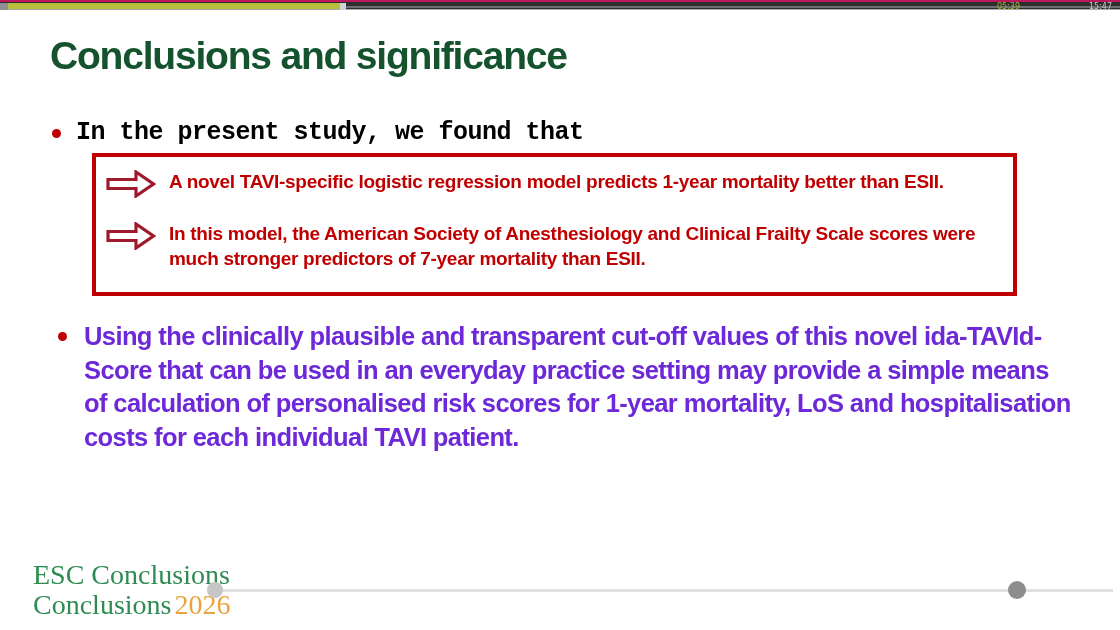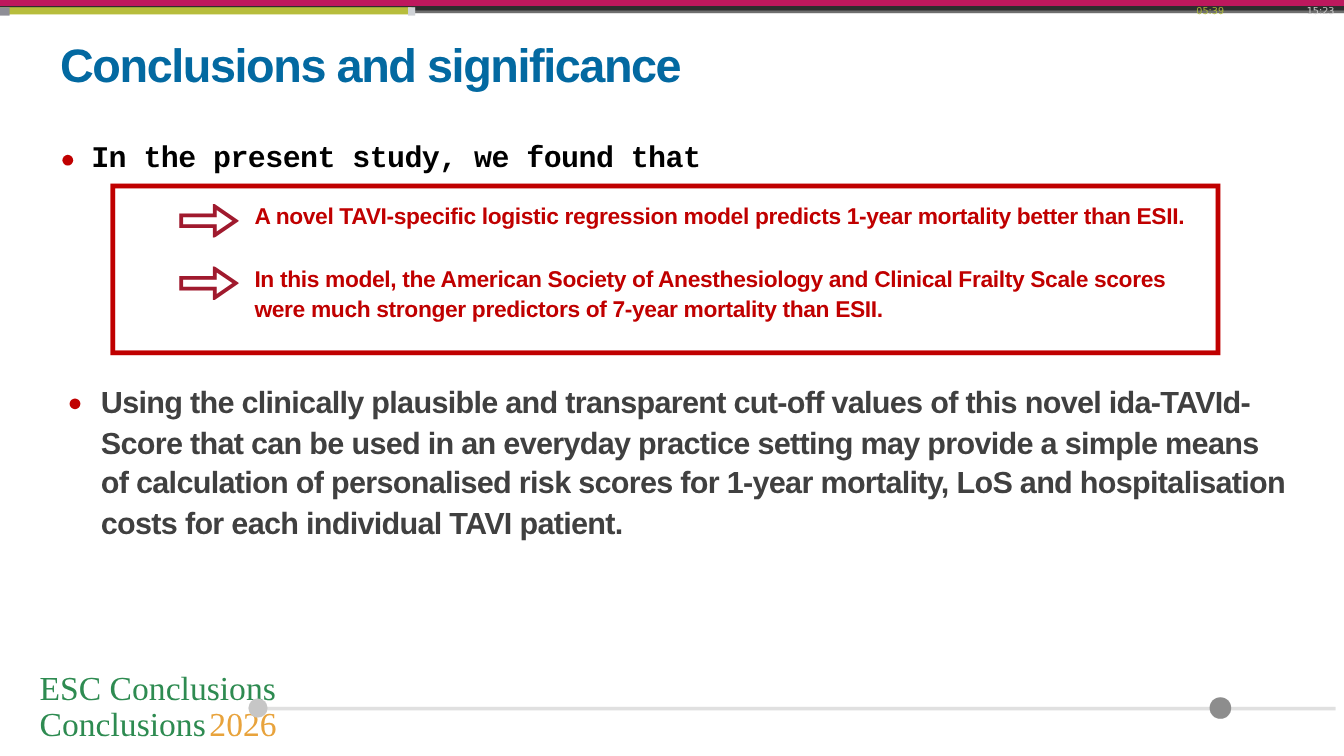--- a/index.html
+++ b/index.html
@@ -4,67 +4,67 @@
 <style>
   html,body{margin:0;padding:0;}
   body{
     width:1120px;height:630px;position:relative;overflow:hidden;
     background:#ffffff;font-family:"Liberation Sans",sans-serif;
   }
 
   
   .player-bar{
     position:absolute;top:0;left:0;width:1120px;height:10px;
-    background:#2e2e2e;border-top:5px solid #be185d;border-bottom:1px solid #ababab;
+    background:#2e2e2e;border-top:2px solid #be185d;border-bottom:1px solid #ababab;
     box-sizing:border-box;
   }
   .player-track{position:absolute;left:0;top:1px;right:0;height:8px;}
   .player-track-line{position:absolute;top:3px;height:2px;left:0;right:0;background:#6e6e6e;}
   .player-fill{position:absolute;left:0;top:0;height:6px;background:#b7bd3c;width:30.6%;}
   .player-left-block{position:absolute;left:0;top:0;width:8px;height:7px;background:#8e8e96;}
   .player-thumb{position:absolute;top:0;width:6px;height:7px;background:#cfd2d6;margin-left:-3px;}
   .time-current{
     position:absolute;top:0;right:100px;font-size:8px;line-height:9px;
     color:#aab43a;font-family:"DejaVu Sans",sans-serif;
   }
   .time-total{
     position:absolute;top:0;right:8px;font-size:8px;line-height:9px;
     color:#c9c9c9;font-family:"DejaVu Sans",sans-serif;
   }
 
   
   .slide-title{
     position:absolute;left:50px;top:34px;
-    font-size:39px;font-weight:bold;color:#0369a1;letter-spacing:-1.2px;
+    font-size:39px;font-weight:bold;color:#14532d;letter-spacing:-1.2px;
   }
   .bullet-row{position:absolute;display:flex;}
   .bullet-dot{
     width:9px;height:9px;border-radius:50%;background:#c00000;flex:none;
   }
   .intro-bullet{left:52px;top:118px;width:1000px;gap:15px;}
   .intro-bullet .bullet-dot{margin-top:11px;}
   .intro-bullet .bullet-text{
     font-size:25px;font-weight:bold;color:#000000;letter-spacing:-0.5px;font-family:Liberation Mono, monospace;
   }
 
   .highlight-box{
     position:absolute;left:92px;top:153px;width:925px;height:143px;
-    border:4px solid #c00000;background:#ffffff;box-sizing:border-box;padding-left:43px;
+    border:4px solid #c00000;background:#ffffff;box-sizing:border-box;
   }
   .box-row{display:flex;gap:13px;margin:12px 10px 0 10px;align-items:flex-start;}
   .box-row + .box-row{margin-top:23px;}
   .box-arrow{flex:none;margin-top:1px;}
   .box-text{
     font-size:19px;font-weight:bold;color:#c00000;line-height:25px;letter-spacing:-0.3px;
   }
 
   .conclusion-bullet{left:58px;top:320px;width:1016px;gap:17px;}
   .conclusion-bullet .bullet-dot{margin-top:12px;}
   .conclusion-bullet .bullet-text{
-    font-size:25.5px;font-weight:bold;color:#404040;line-height:33.5px;letter-spacing:-0.6px;
+    font-size:25.5px;font-weight:bold;color:#6d28d9;line-height:33.5px;letter-spacing:-0.6px;
   }
 
   
   .footer-logo{
     position:absolute;left:33px;top:560px;
     font-family:"Liberation Serif",serif;font-size:28px;line-height:30px;
     color:#2e8b51;letter-spacing:0px;
   }
   .logo-year{color:#e8a33c;margin-left:3px;}
   .footer-line{
@@ -81,21 +81,21 @@
 <body>
 
 <div class="player-bar">
   <div class="player-track">
     <div class="player-track-line"></div>
     <div class="player-fill" style="width: 30.6%; background: rgb(183, 189, 60);"></div>
     <div class="player-left-block"></div>
     <div class="player-thumb" style="left: 30.6%;"></div>
   </div>
   <span class="time-current">05:39</span>
-  <span class="time-total">15:23</span>
+  <span class="time-total">15:47</span>
 </div>
 
 <div class="slide-title">Conclusions and significance</div>
 
 <div class="bullet-row intro-bullet">
   <span class="bullet-dot"></span>
   <span class="bullet-text">In the present study, we found that</span>
 </div>
 
 <div class="highlight-box">

